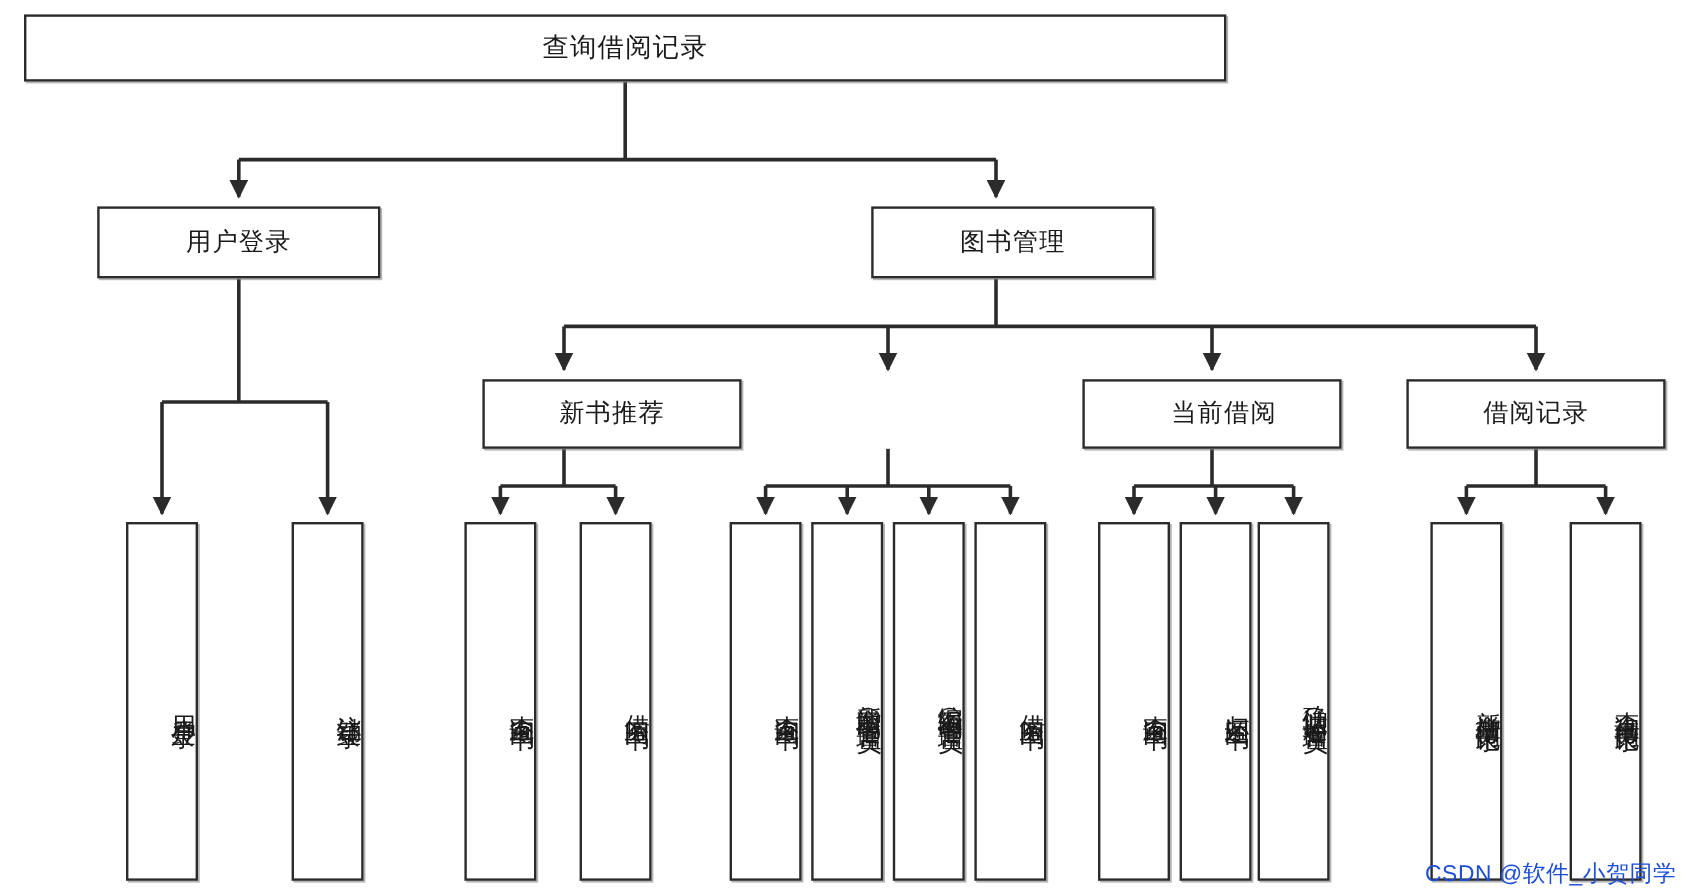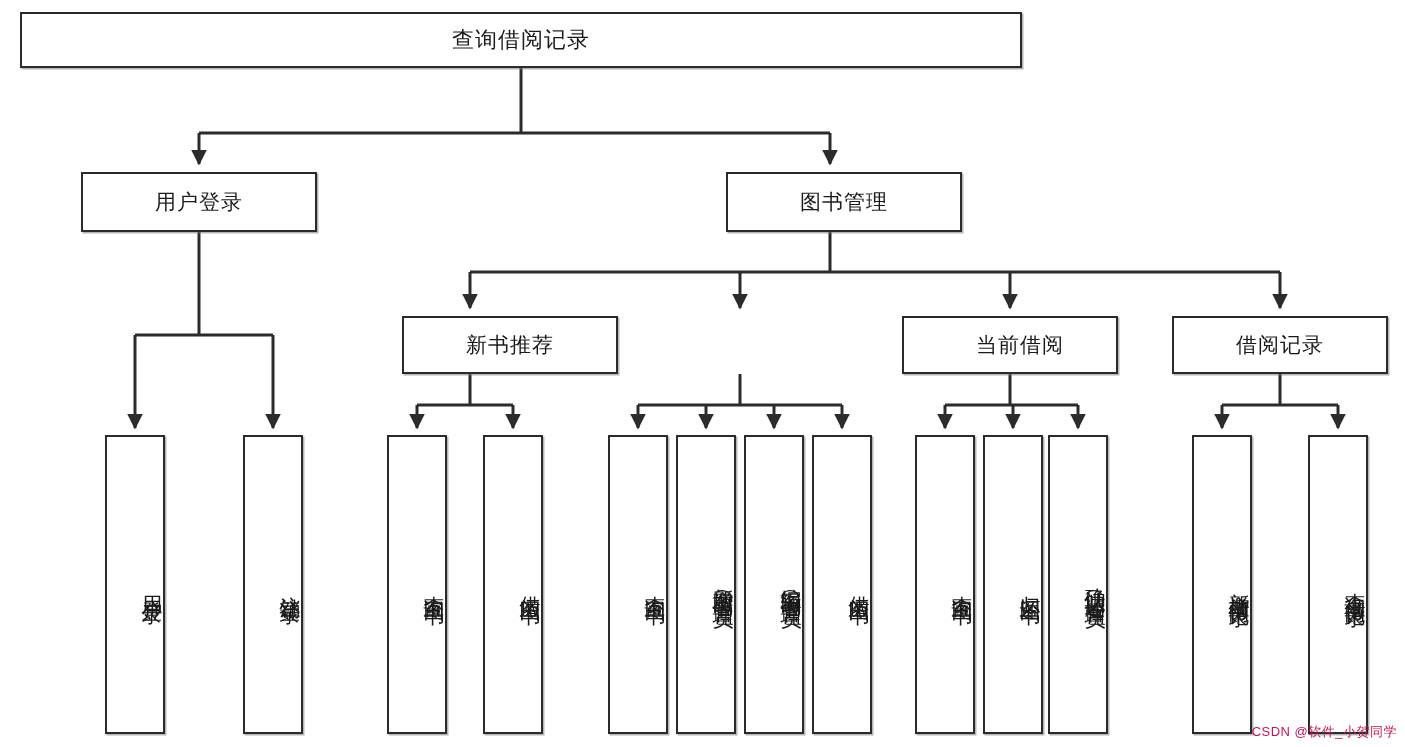--- a/index.html
+++ b/index.html
@@ -56,22 +56,22 @@
     justify-content: center;
     overflow: hidden;
   }
   .node.v > span {
     display: block;
   }
   #watermark {
     position: absolute;
     right: 8px;
     bottom: 6px;
-    font-size: 13px;
-    color: #be185d;
+    font-size: 19px;
+    color: #1d4ed8;
     letter-spacing: 0.5px;
     white-space: nowrap;
     user-select: none;
   }
 </style>
 </head>
 <body>
 
 <div id="canvas">
 

